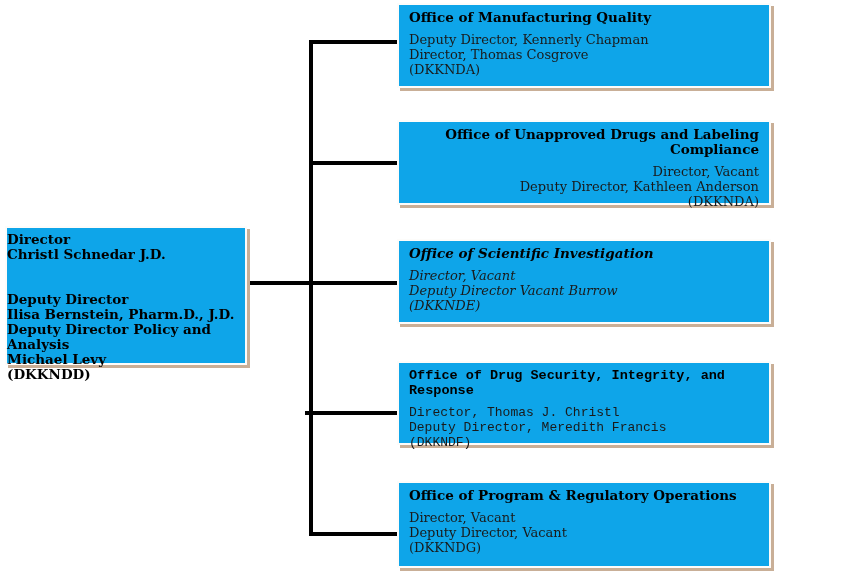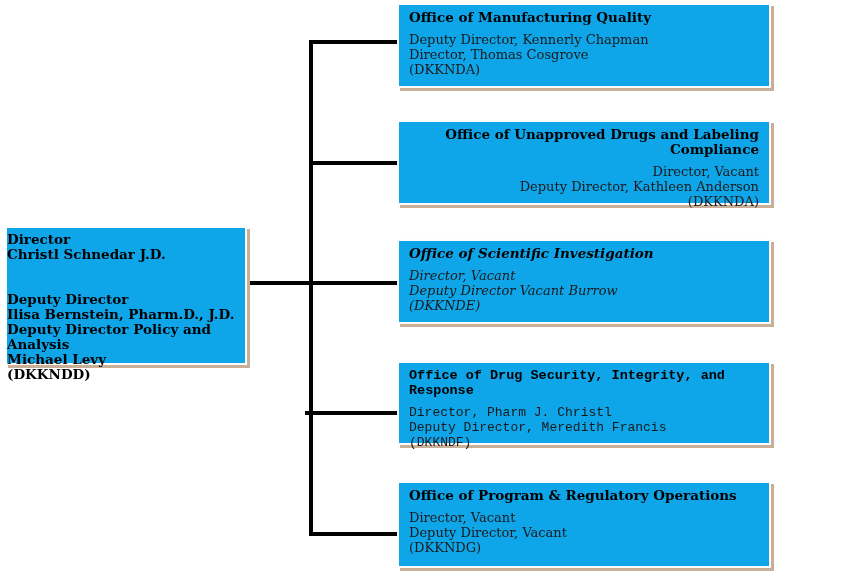--- a/index.html
+++ b/index.html
@@ -98,21 +98,21 @@
 
   <div class="box office-box" style="top:239px; height:85px;font-style:italic;">
     <div class="office-title">Office of Scientific Investigation</div>
     <div class="office-line">Director, Vacant</div>
     <div class="office-line">Deputy Director Vacant Burrow</div>
     <div class="office-line">(DKKNDE)</div>
   </div>
 
   <div class="box office-box" style="top:361px; height:84px;font-family:Liberation Mono, monospace;">
     <div class="office-title">Office of Drug Security, Integrity, and Response</div>
-    <div class="office-line">Director, Pharm J. Christl</div>
+    <div class="office-line">Director, Thomas J. Christl</div>
     <div class="office-line">Deputy Director, Meredith Francis</div>
     <div class="office-line">(DKKNDF)</div>
   </div>
 
   <div class="box office-box" style="top:481px; height:87px;">
     <div class="office-title">Office of Program &amp; Regulatory Operations</div>
     <div class="office-line">Director, Vacant</div>
     <div class="office-line">Deputy Director, Vacant</div>
     <div class="office-line">(DKKNDG)</div>
   </div>

